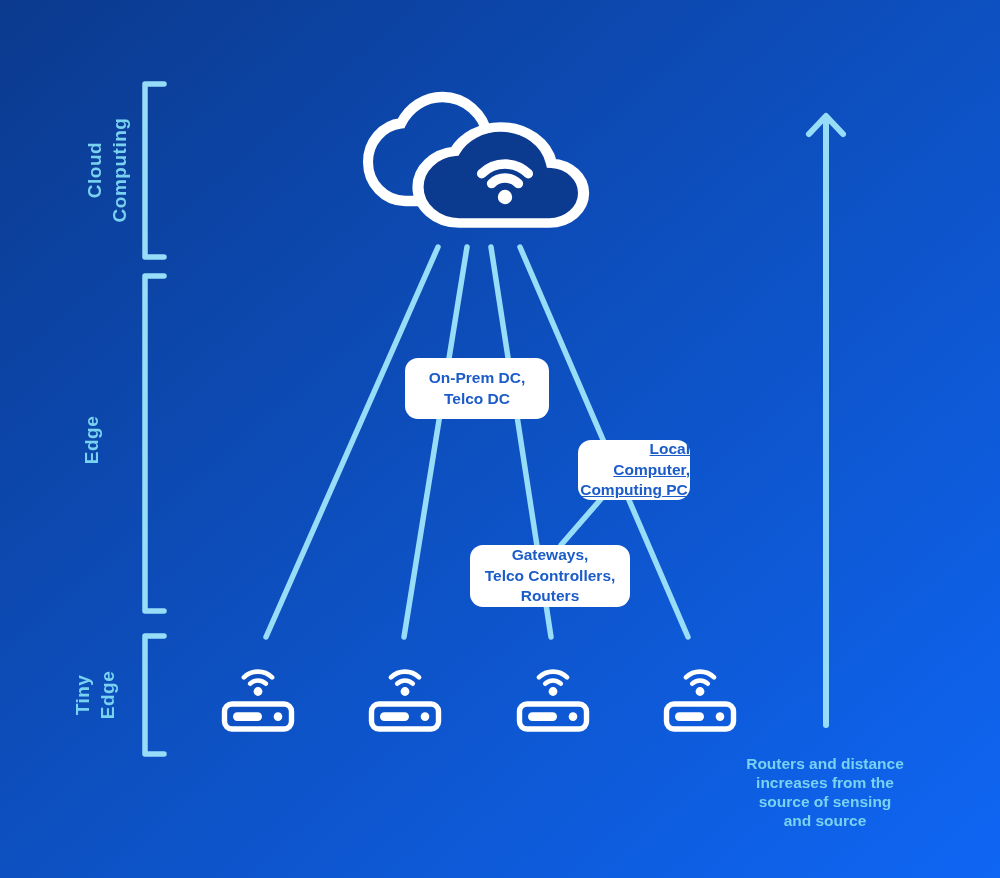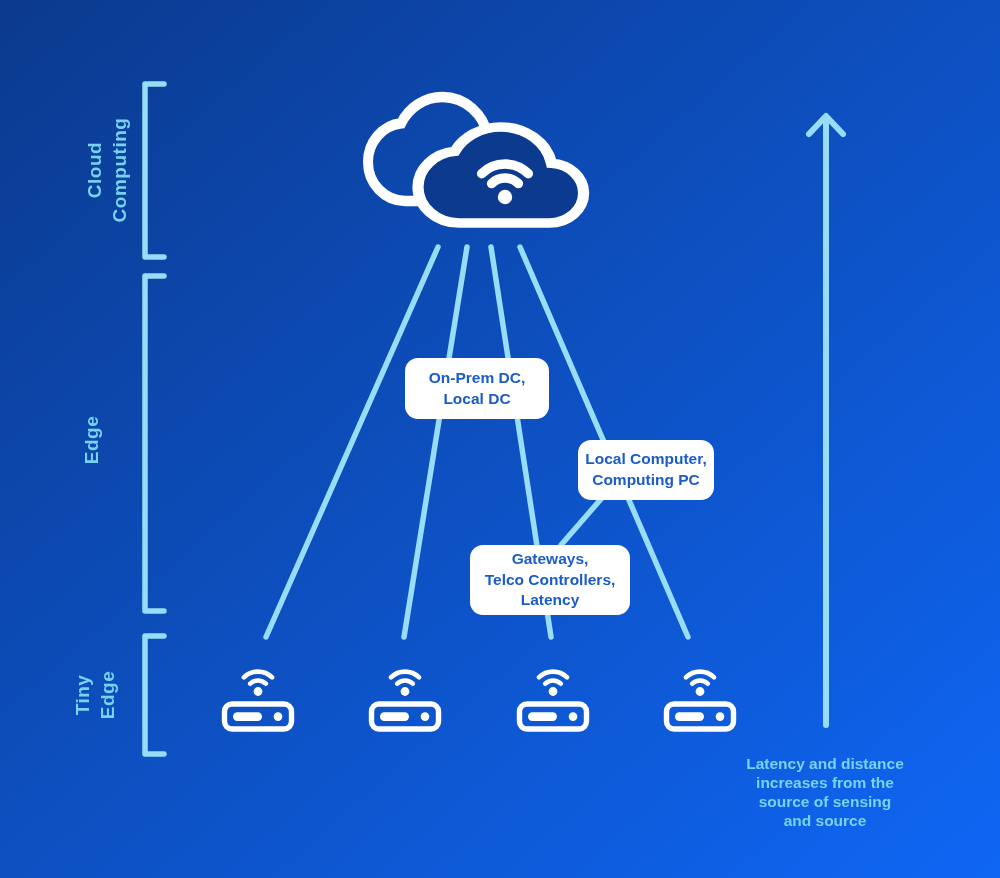--- a/index.html
+++ b/index.html
@@ -126,34 +126,34 @@
     <span>Edge</span>
   </div>
 
   <div class="tier-label" style="left:95px; top:695px;">
     <span>Tiny</span>
     <span>Edge</span>
   </div>
 
   <div class="label-box" style="left:405px; top:358px; width:144px; height:61px;">
     <span>On-Prem DC,</span>
-    <span>Local DC</span>
+    <span>Telco DC</span>
   </div>
 
-  <div class="label-box" style="left:578px; top:440px; width:136px; height:60px;">
+  <div class="label-box" style="left:578px; top:440px; width:112px; height:60px;text-decoration:underline;">
     <span>Local Computer,</span>
     <span>Computing PC</span>
   </div>
 
-  <div class="label-box" style="left:470px; top:545px; width:160px; height:70px;">
+  <div class="label-box" style="left:470px; top:545px; width:160px; height:62px;">
     <span>Gateways,</span>
     <span>Telco Controllers,</span>
-    <span>Latency</span>
+    <span>Routers</span>
   </div>
 
   <div class="arrow-caption">
-    <span>Latency and distance</span>
+    <span>Routers and distance</span>
     <span>increases from the</span>
     <span>source of sensing</span>
     <span>and source</span>
   </div>
 
 </div>
 
 </body></html>

